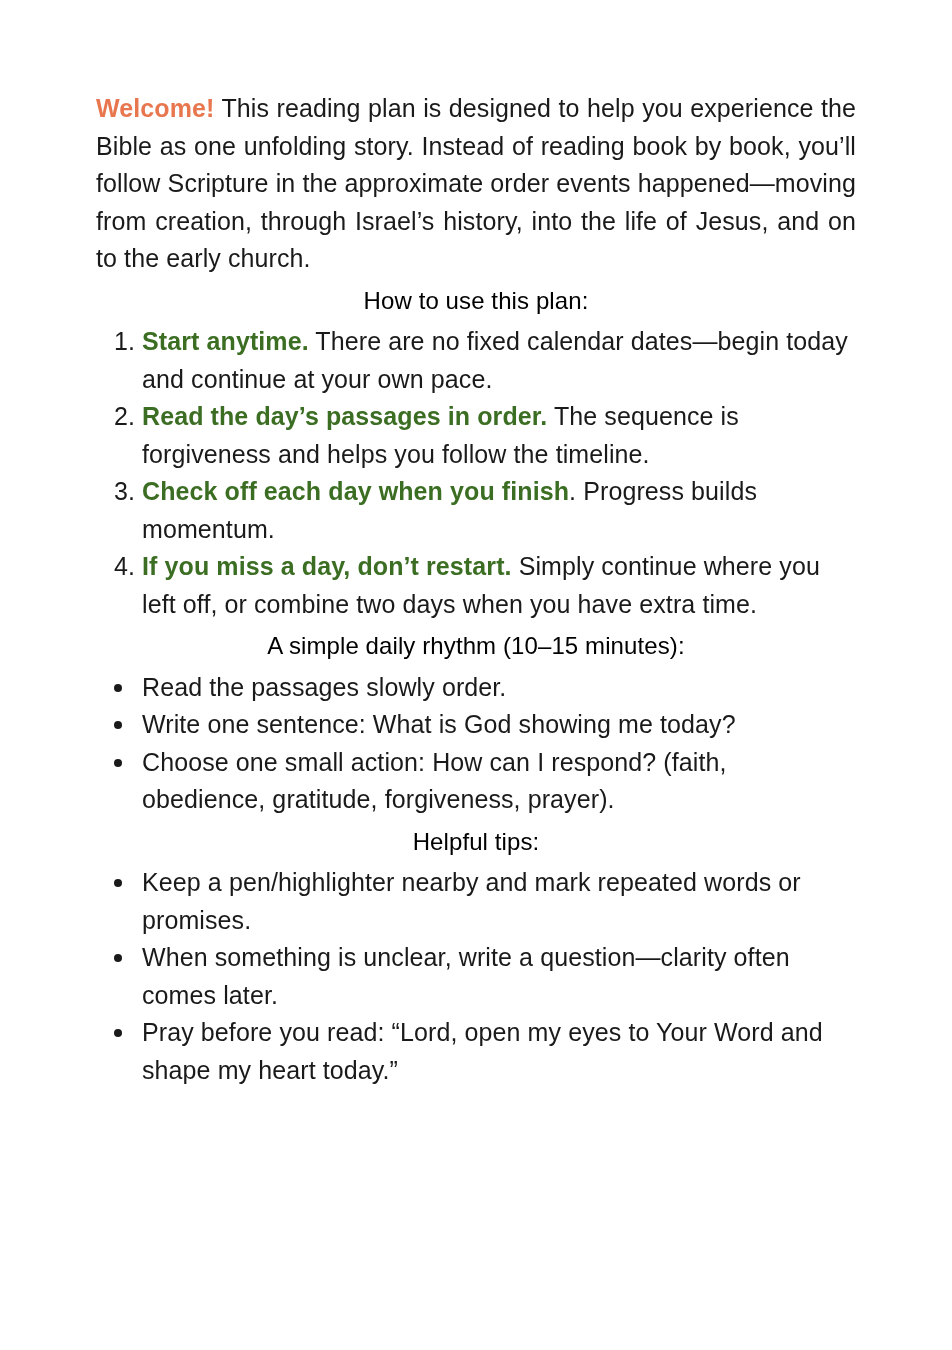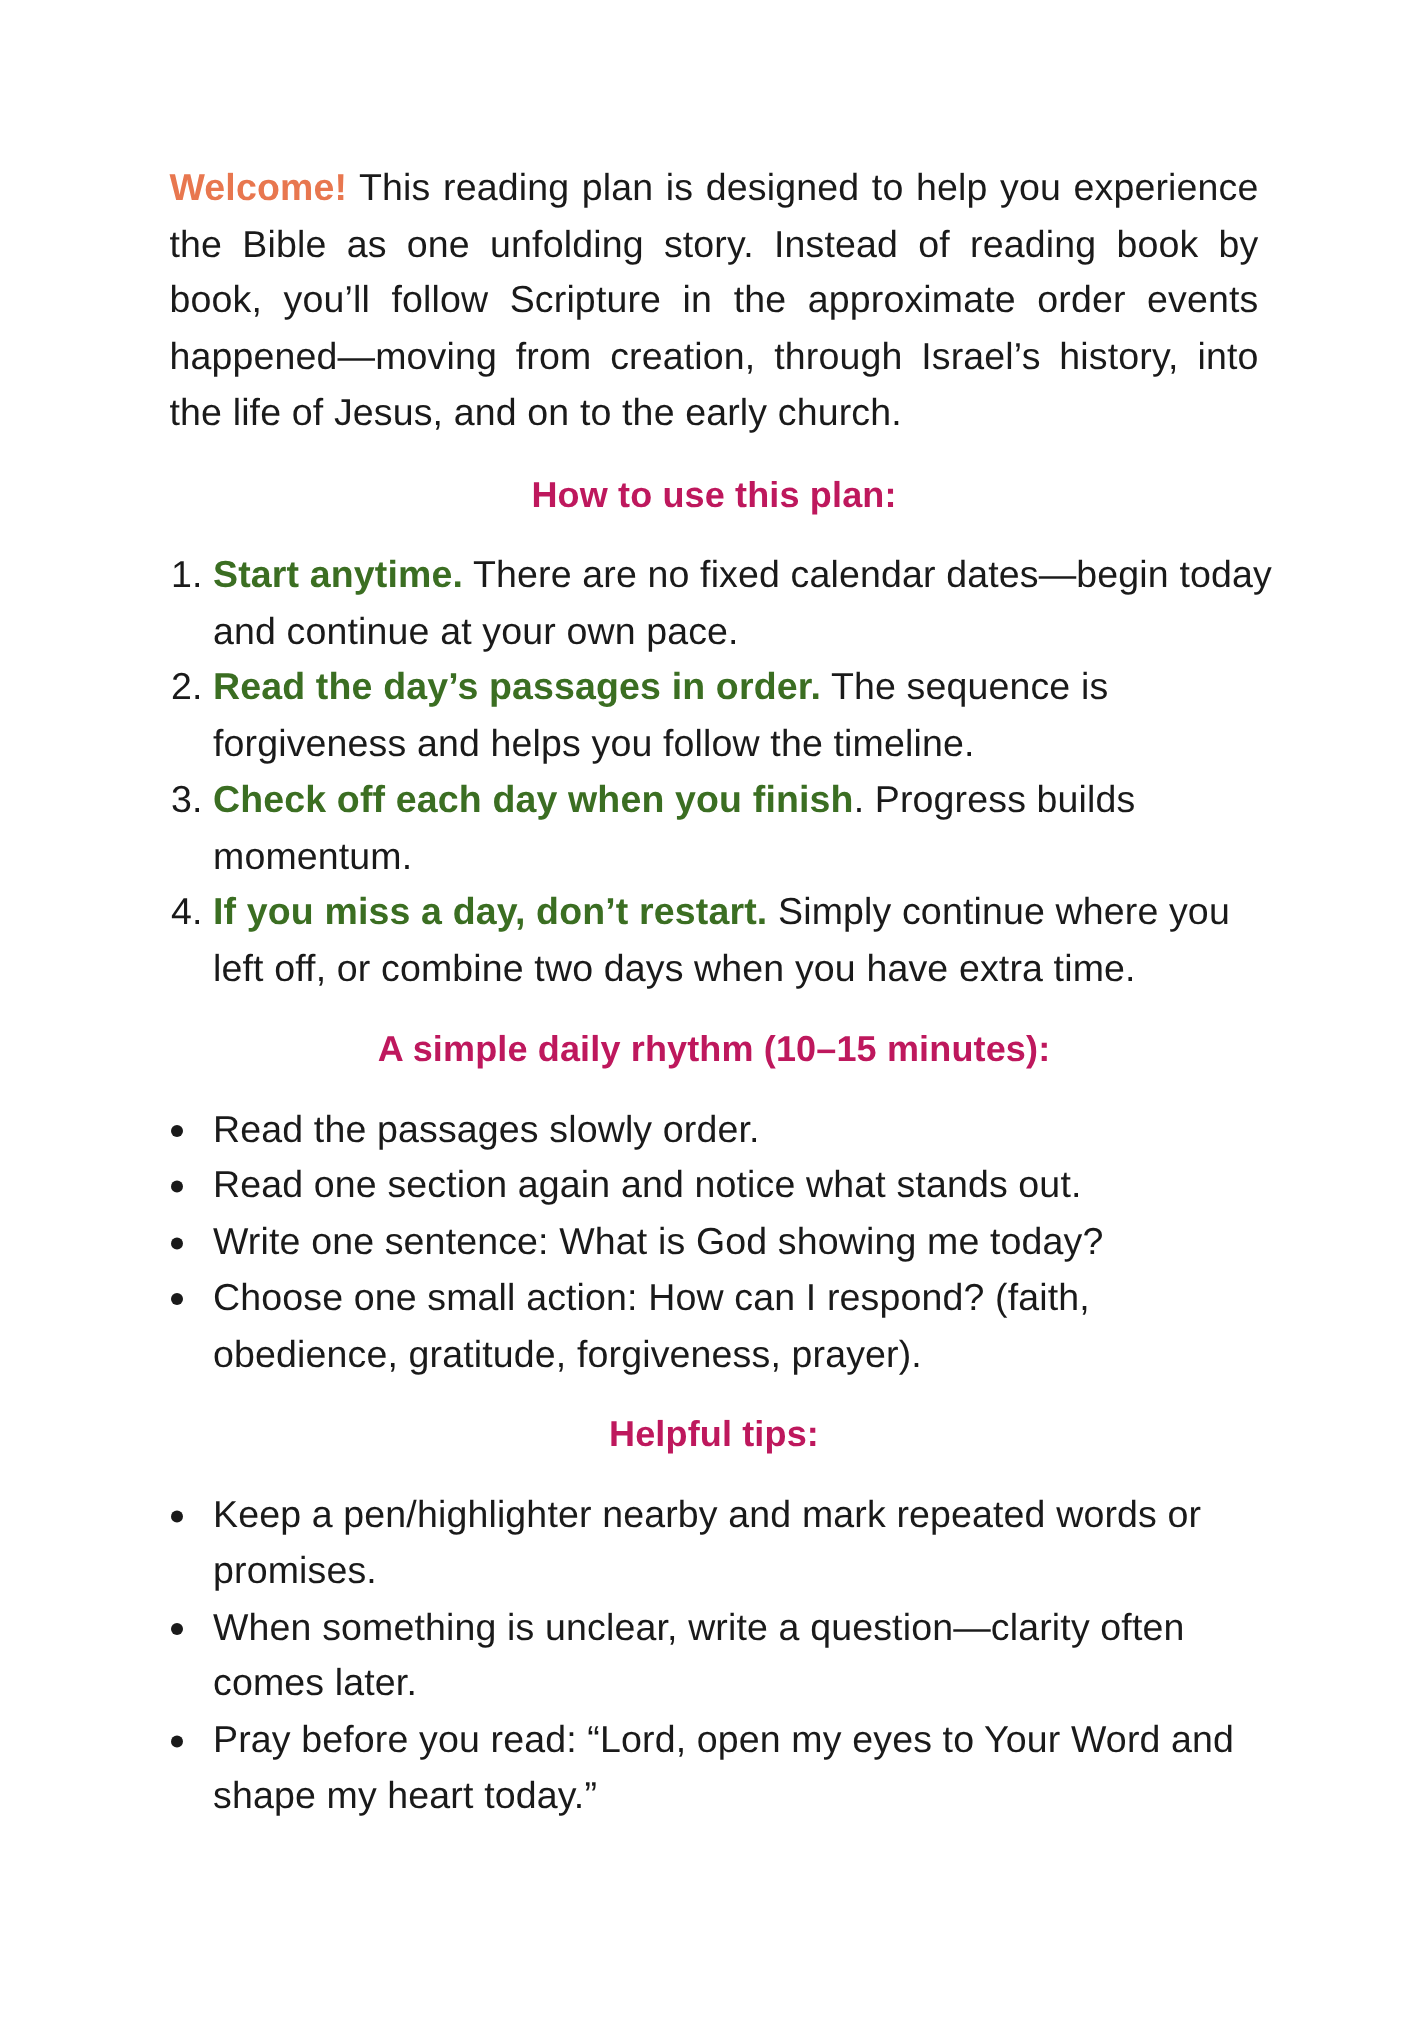--- a/index.html
+++ b/index.html
@@ -18,37 +18,37 @@
     .page {
       position: absolute;
       left: 96px;
       top: 90px;
       width: 760px;
       font-size: 25px;
       line-height: 37.5px;
       letter-spacing: 0.1px;
     }
     .para {
-      margin: 17px;
+      margin: 0;
       text-align: justify;
       text-align-last: left;
     }
     .accent {
       color: #E8774F;
       font-weight: bold;
     }
     .green {
       color: #3B6E22;
       font-weight: bold;
     }
     .heading {
       text-align: center;
-      color: #be185d;
-      font-weight: bold;
-      margin: 16px;
+      color: #000000;
+      font-weight: normal;
+      margin: 4px;
       font-size: 24px;
     }
     ol.steps {
       list-style: none;
       margin: 0;
       padding: 0;
     }
     ol.steps li {
       position: relative;
       padding-left: 46px;
@@ -103,21 +103,20 @@
     <li>
       <span class="num">4.</span>
       <span class="green">If you miss a day, don’t restart.</span><span> Simply continue where you left off, or combine two days when you have extra time.</span>
     </li>
   </ol>
 
   <p class="heading">A simple daily rhythm (10–15 minutes):</p>
 
   <ul class="bullets">
     <li><span class="dot"></span><span>Read the passages slowly order.</span></li>
-    <li><span class="dot"></span><span>Read one section again and notice what stands out.</span></li>
     <li><span class="dot"></span><span>Write one sentence: What is God showing me today?</span></li>
     <li><span class="dot"></span><span>Choose one small action: How can I respond? (faith, obedience, gratitude, forgiveness, prayer).</span></li>
   </ul>
 
   <p class="heading">Helpful tips:</p>
 
   <ul class="bullets">
     <li><span class="dot"></span><span>Keep a pen/highlighter nearby and mark repeated words or promises.</span></li>
     <li><span class="dot"></span><span>When something is unclear, write a question—clarity often comes later.</span></li>
     <li><span class="dot"></span><span>Pray before you read: “Lord, open my eyes to Your Word and shape my heart today.”</span></li>

